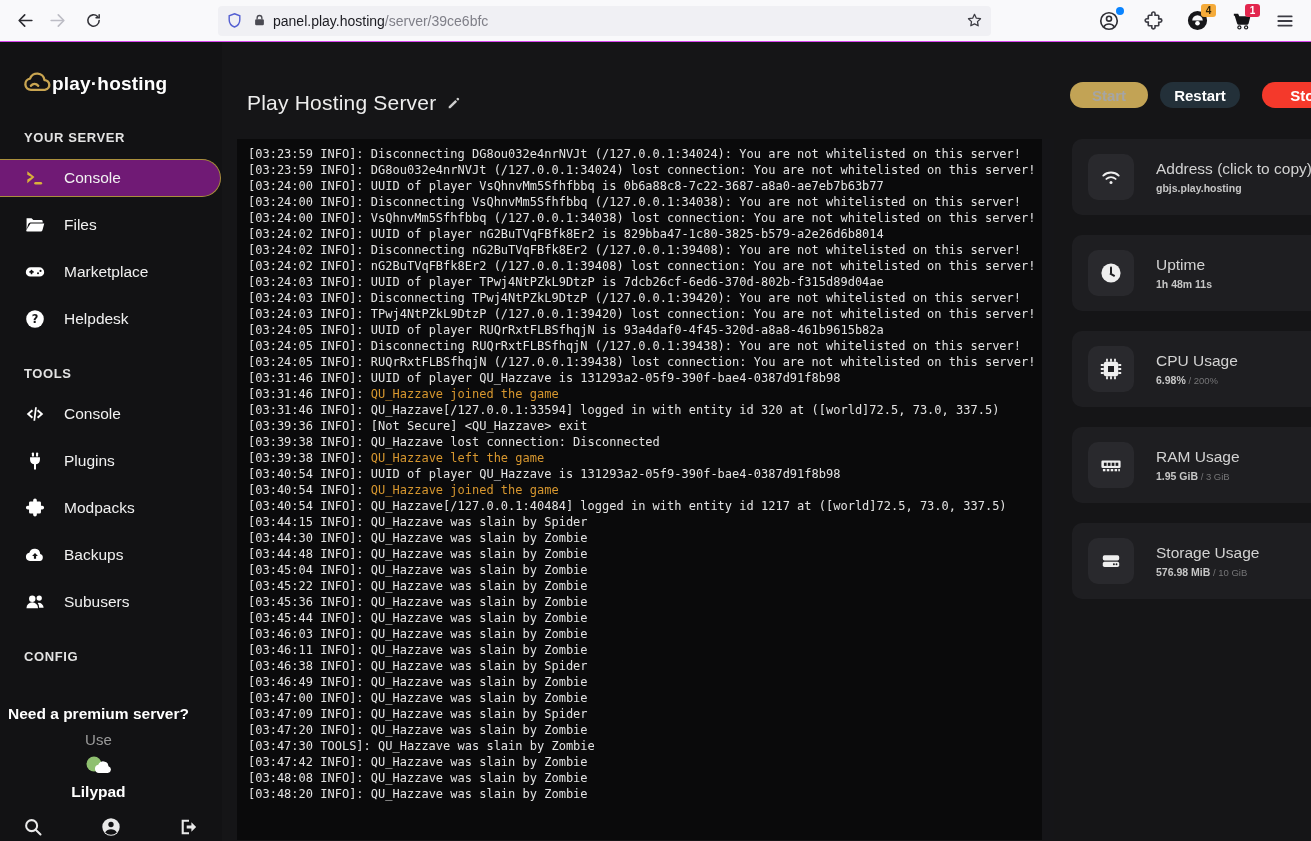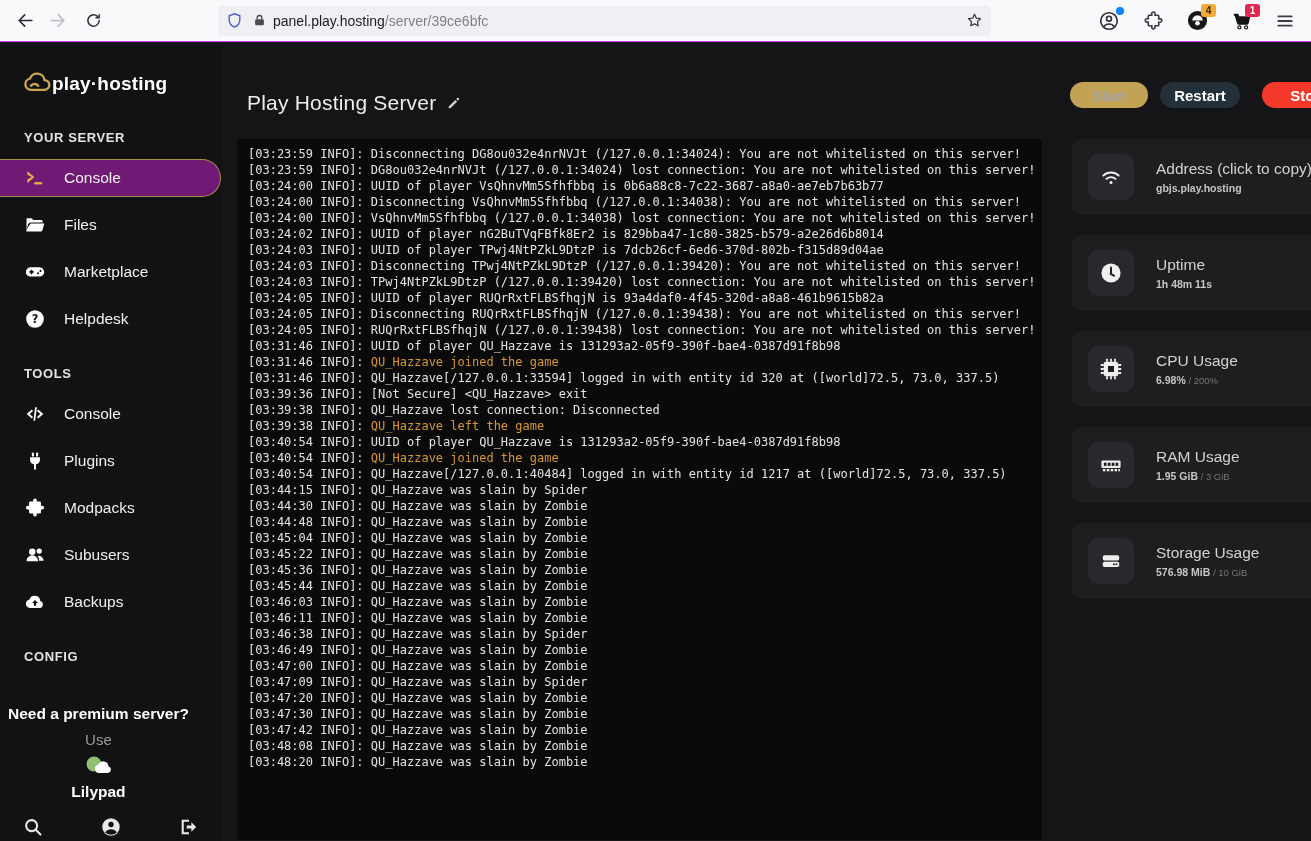--- a/index.html
+++ b/index.html
@@ -246,36 +246,36 @@
           <span class="icon">
             <svg viewBox="0 0 24 24" fill="currentColor">
               <path d="M10 3.6a2 2 0 0 1 4 0V5h3.1A1.4 1.4 0 0 1 18.5 6.4v3.1h1.4a2 2 0 0 1 0 4h-1.4v3.1a1.4 1.4 0 0 1-1.4 1.4H14v1.4a2 2 0 0 1-4 0V18H6.9a1.4 1.4 0 0 1-1.4-1.4v-3.1H4.1a2 2 0 0 1 0-4h1.4V6.4A1.4 1.4 0 0 1 6.9 5H10z"></path>
             </svg>
           </span>
           <span class="nav-label">Modpacks</span>
         </div>
         <div class="nav-item">
           <span class="icon">
             <svg viewBox="0 0 24 24" fill="currentColor">
+              <path d="M6.4 18.6a4.6 4.6 0 0 1-.6-9.1A6.1 6.1 0 0 1 17.7 11a3.9 3.9 0 0 1-.4 7.6z"></path>
+              <path d="m12 9.8 3.2 3.3h-2v3.1h-2.4v-3.1h-2z" fill="#121214"></path>
+            </svg>
+          </span>
+          <span class="nav-label">Backups</span>
+        </div>
+        <div class="nav-item">
+          <span class="icon">
+            <svg viewBox="0 0 24 24" fill="currentColor">
               <circle cx="9" cy="8.4" r="3.5"></circle>
               <path d="M2.7 18.7a6.3 6.3 0 0 1 12.6 0z"></path>
               <circle cx="16.6" cy="7.7" r="2.9"></circle>
               <path d="M15 13a5.3 5.3 0 0 1 6.4 5.2h-4.9A7.6 7.6 0 0 0 15 13z"></path>
             </svg>
           </span>
           <span class="nav-label">Subusers</span>
-        </div>
-        <div class="nav-item">
-          <span class="icon">
-            <svg viewBox="0 0 24 24" fill="currentColor">
-              <path d="M6.4 18.6a4.6 4.6 0 0 1-.6-9.1A6.1 6.1 0 0 1 17.7 11a3.9 3.9 0 0 1-.4 7.6z"></path>
-              <path d="m12 9.8 3.2 3.3h-2v3.1h-2.4v-3.1h-2z" fill="#121214"></path>
-            </svg>
-          </span>
-          <span class="nav-label">Backups</span>
         </div>
         <div class="nav-heading">CONFIG</div>
       </div>
 
     <div class="premium" style="left:8px">
       <div class="head">Need a premium server?</div>
       <div class="line">
         <span class="use">Use</span>
         <span style="display:flex">
           <svg width="28" height="21" viewBox="0 0 28 21">
@@ -331,20 +331,22 @@
 
     <div class="contentrow">
       <div class="console">
         <div>
             <div class="log-line"><span class="log-prefix">[03:23:59 INFO]: </span><span class="log-msg">Disconnecting DG8ou032e4nrNVJt (/127.0.0.1:34024): You are not whitelisted on this server!</span></div>
             <div class="log-line"><span class="log-prefix">[03:23:59 INFO]: </span><span class="log-msg">DG8ou032e4nrNVJt (/127.0.0.1:34024) lost connection: You are not whitelisted on this server!</span></div>
             <div class="log-line"><span class="log-prefix">[03:24:00 INFO]: </span><span class="log-msg">UUID of player VsQhnvMm5Sfhfbbq is 0b6a88c8-7c22-3687-a8a0-ae7eb7b63b77</span></div>
             <div class="log-line"><span class="log-prefix">[03:24:00 INFO]: </span><span class="log-msg">Disconnecting VsQhnvMm5Sfhfbbq (/127.0.0.1:34038): You are not whitelisted on this server!</span></div>
             <div class="log-line"><span class="log-prefix">[03:24:00 INFO]: </span><span class="log-msg">VsQhnvMm5Sfhfbbq (/127.0.0.1:34038) lost connection: You are not whitelisted on this server!</span></div>
             <div class="log-line"><span class="log-prefix">[03:24:02 INFO]: </span><span class="log-msg">UUID of player nG2BuTVqFBfk8Er2 is 829bba47-1c80-3825-b579-a2e26d6b8014</span></div>
+            <div class="log-line"><span class="log-prefix">[03:24:02 INFO]: </span><span class="log-msg">Disconnecting nG2BuTVqFBfk8Er2 (/127.0.0.1:39408): You are not whitelisted on this server!</span></div>
+            <div class="log-line"><span class="log-prefix">[03:24:02 INFO]: </span><span class="log-msg">nG2BuTVqFBfk8Er2 (/127.0.0.1:39408) lost connection: You are not whitelisted on this server!</span></div>
             <div class="log-line"><span class="log-prefix">[03:24:03 INFO]: </span><span class="log-msg">UUID of player TPwj4NtPZkL9DtzP is 7dcb26cf-6ed6-370d-802b-f315d89d04ae</span></div>
             <div class="log-line"><span class="log-prefix">[03:24:03 INFO]: </span><span class="log-msg">Disconnecting TPwj4NtPZkL9DtzP (/127.0.0.1:39420): You are not whitelisted on this server!</span></div>
             <div class="log-line"><span class="log-prefix">[03:24:03 INFO]: </span><span class="log-msg">TPwj4NtPZkL9DtzP (/127.0.0.1:39420) lost connection: You are not whitelisted on this server!</span></div>
             <div class="log-line"><span class="log-prefix">[03:24:05 INFO]: </span><span class="log-msg">UUID of player RUQrRxtFLBSfhqjN is 93a4daf0-4f45-320d-a8a8-461b9615b82a</span></div>
             <div class="log-line"><span class="log-prefix">[03:24:05 INFO]: </span><span class="log-msg">Disconnecting RUQrRxtFLBSfhqjN (/127.0.0.1:39438): You are not whitelisted on this server!</span></div>
             <div class="log-line"><span class="log-prefix">[03:24:05 INFO]: </span><span class="log-msg">RUQrRxtFLBSfhqjN (/127.0.0.1:39438) lost connection: You are not whitelisted on this server!</span></div>
             <div class="log-line"><span class="log-prefix">[03:31:46 INFO]: </span><span class="log-msg">UUID of player QU_Hazzave is 131293a2-05f9-390f-bae4-0387d91f8b98</span></div>
             <div class="log-line"><span class="log-prefix">[03:31:46 INFO]: </span><span class="log-msg hl">QU_Hazzave joined the game</span></div>
             <div class="log-line"><span class="log-prefix">[03:31:46 INFO]: </span><span class="log-msg">QU_Hazzave[/127.0.0.1:33594] logged in with entity id 320 at ([world]72.5, 73.0, 337.5)</span></div>
             <div class="log-line"><span class="log-prefix">[03:39:36 INFO]: </span><span class="log-msg">[Not Secure] &lt;QU_Hazzave&gt; exit</span></div>
@@ -360,21 +362,21 @@
             <div class="log-line"><span class="log-prefix">[03:45:22 INFO]: </span><span class="log-msg">QU_Hazzave was slain by Zombie</span></div>
             <div class="log-line"><span class="log-prefix">[03:45:36 INFO]: </span><span class="log-msg">QU_Hazzave was slain by Zombie</span></div>
             <div class="log-line"><span class="log-prefix">[03:45:44 INFO]: </span><span class="log-msg">QU_Hazzave was slain by Zombie</span></div>
             <div class="log-line"><span class="log-prefix">[03:46:03 INFO]: </span><span class="log-msg">QU_Hazzave was slain by Zombie</span></div>
             <div class="log-line"><span class="log-prefix">[03:46:11 INFO]: </span><span class="log-msg">QU_Hazzave was slain by Zombie</span></div>
             <div class="log-line"><span class="log-prefix">[03:46:38 INFO]: </span><span class="log-msg">QU_Hazzave was slain by Spider</span></div>
             <div class="log-line"><span class="log-prefix">[03:46:49 INFO]: </span><span class="log-msg">QU_Hazzave was slain by Zombie</span></div>
             <div class="log-line"><span class="log-prefix">[03:47:00 INFO]: </span><span class="log-msg">QU_Hazzave was slain by Zombie</span></div>
             <div class="log-line"><span class="log-prefix">[03:47:09 INFO]: </span><span class="log-msg">QU_Hazzave was slain by Spider</span></div>
             <div class="log-line"><span class="log-prefix">[03:47:20 INFO]: </span><span class="log-msg">QU_Hazzave was slain by Zombie</span></div>
-            <div class="log-line"><span class="log-prefix">[03:47:30 INFO]: </span><span class="log-msg">QU_Hazzave was slain by Zombie</span></div>
+            <div class="log-line"><span class="log-prefix">[03:47:30 TOOLS]: </span><span class="log-msg">QU_Hazzave was slain by Zombie</span></div>
             <div class="log-line"><span class="log-prefix">[03:47:42 INFO]: </span><span class="log-msg">QU_Hazzave was slain by Zombie</span></div>
             <div class="log-line"><span class="log-prefix">[03:48:08 INFO]: </span><span class="log-msg">QU_Hazzave was slain by Zombie</span></div>
             <div class="log-line"><span class="log-prefix">[03:48:20 INFO]: </span><span class="log-msg">QU_Hazzave was slain by Zombie</span></div>
           </div>
         <div class="track"></div>
       </div>
       <div class="stats">
           <div class="stat-card">
             <div class="stat-icon-tile">
               <svg viewBox="0 0 24 24" fill="none" stroke="currentColor" stroke-width="1.9" stroke-linecap="round">

